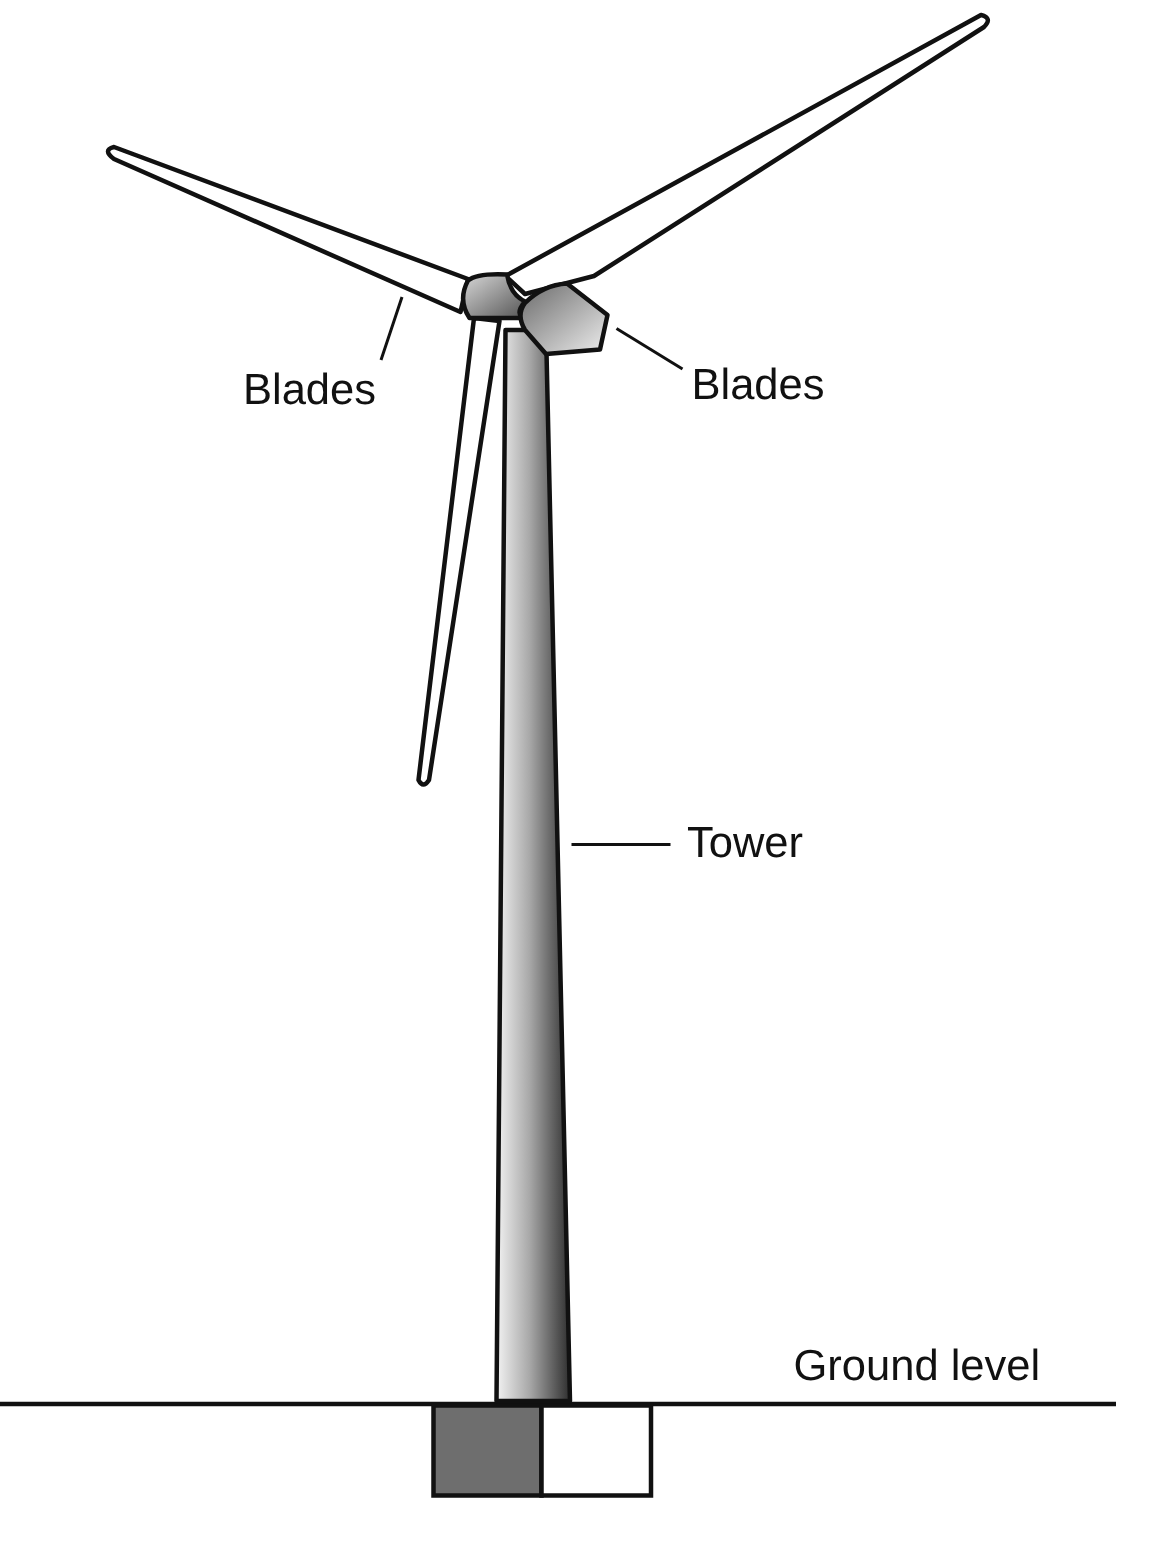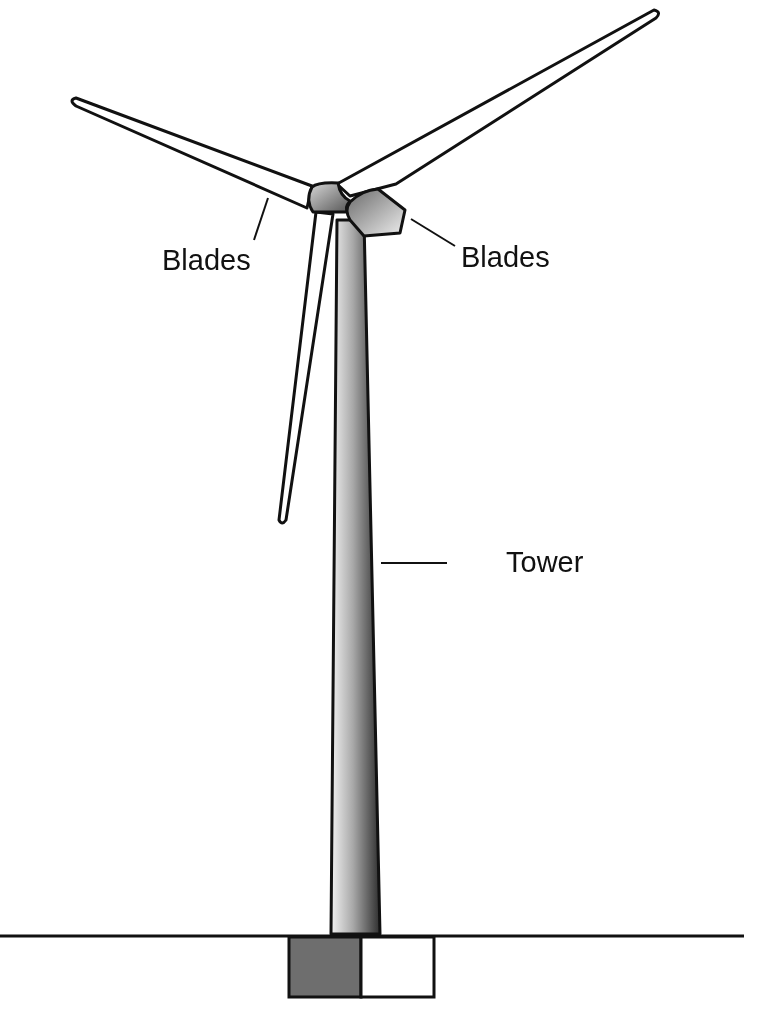--- a/index.html
+++ b/index.html
@@ -47,14 +47,15 @@
 
     <path d="M350,202 Q362,190 378,189 L405,210 L400,233 L364,236 L350,220 Q344,210 350,202 Z" fill="url(#nacGrad)" stroke="#111" stroke-width="3" stroke-linejoin="round"></path>
 
     <line x1="268" y1="198" x2="254" y2="240" stroke="#111" stroke-width="2"></line>
     <line x1="411" y1="219" x2="455" y2="246" stroke="#111" stroke-width="2"></line>
     <line x1="381" y1="563" x2="447" y2="563" stroke="#111" stroke-width="2"></line>
   </svg>
 
   <div class="label" style="left:162px; top:246px;">Blades</div>
   <div class="label" style="left:461px; top:243px;">Blades</div>
-  <div class="label" style="left:458px; top:548px;margin-left:48px;">Tower</div>
+  <div class="label" style="left:458px; top:548px;">Tower</div>
+  <div class="label" style="left:529px; top:897px;">Ground level</div>
 </div>
 
 </body></html>

